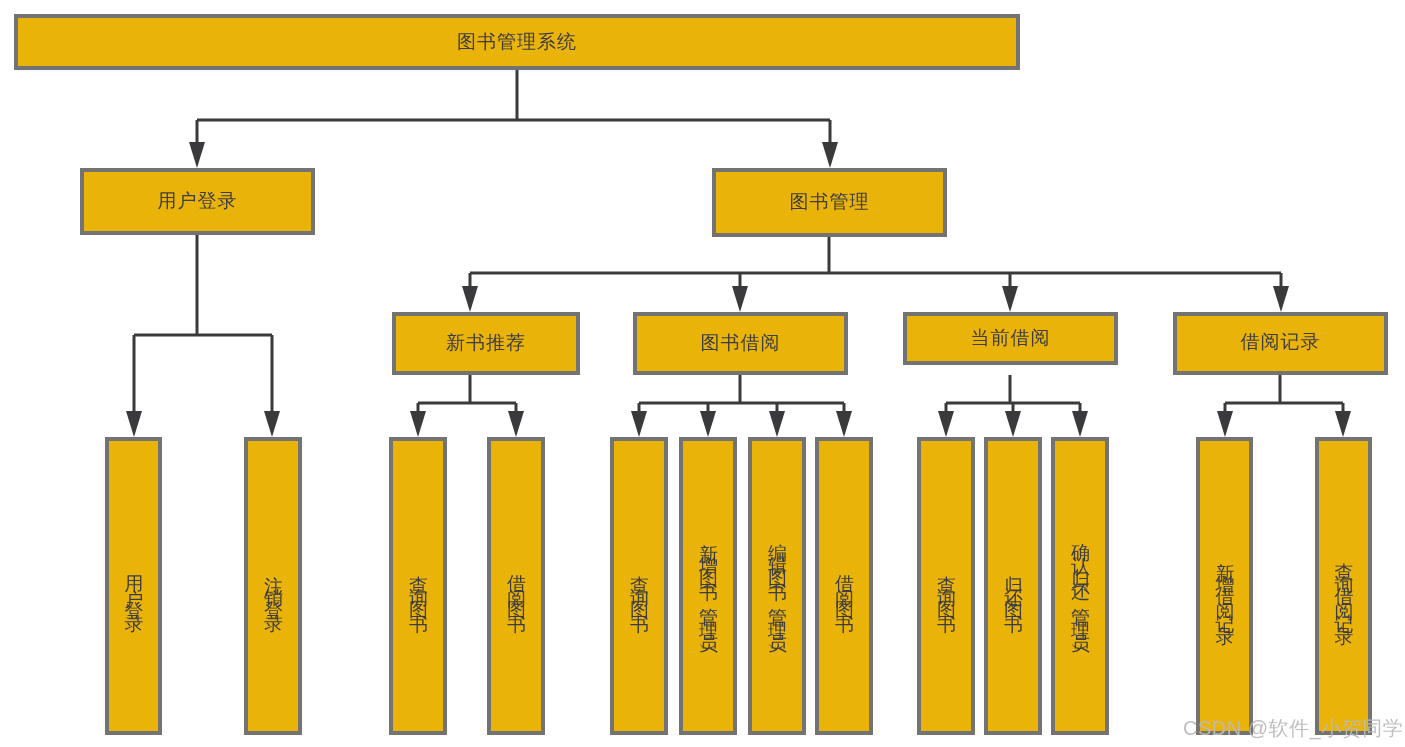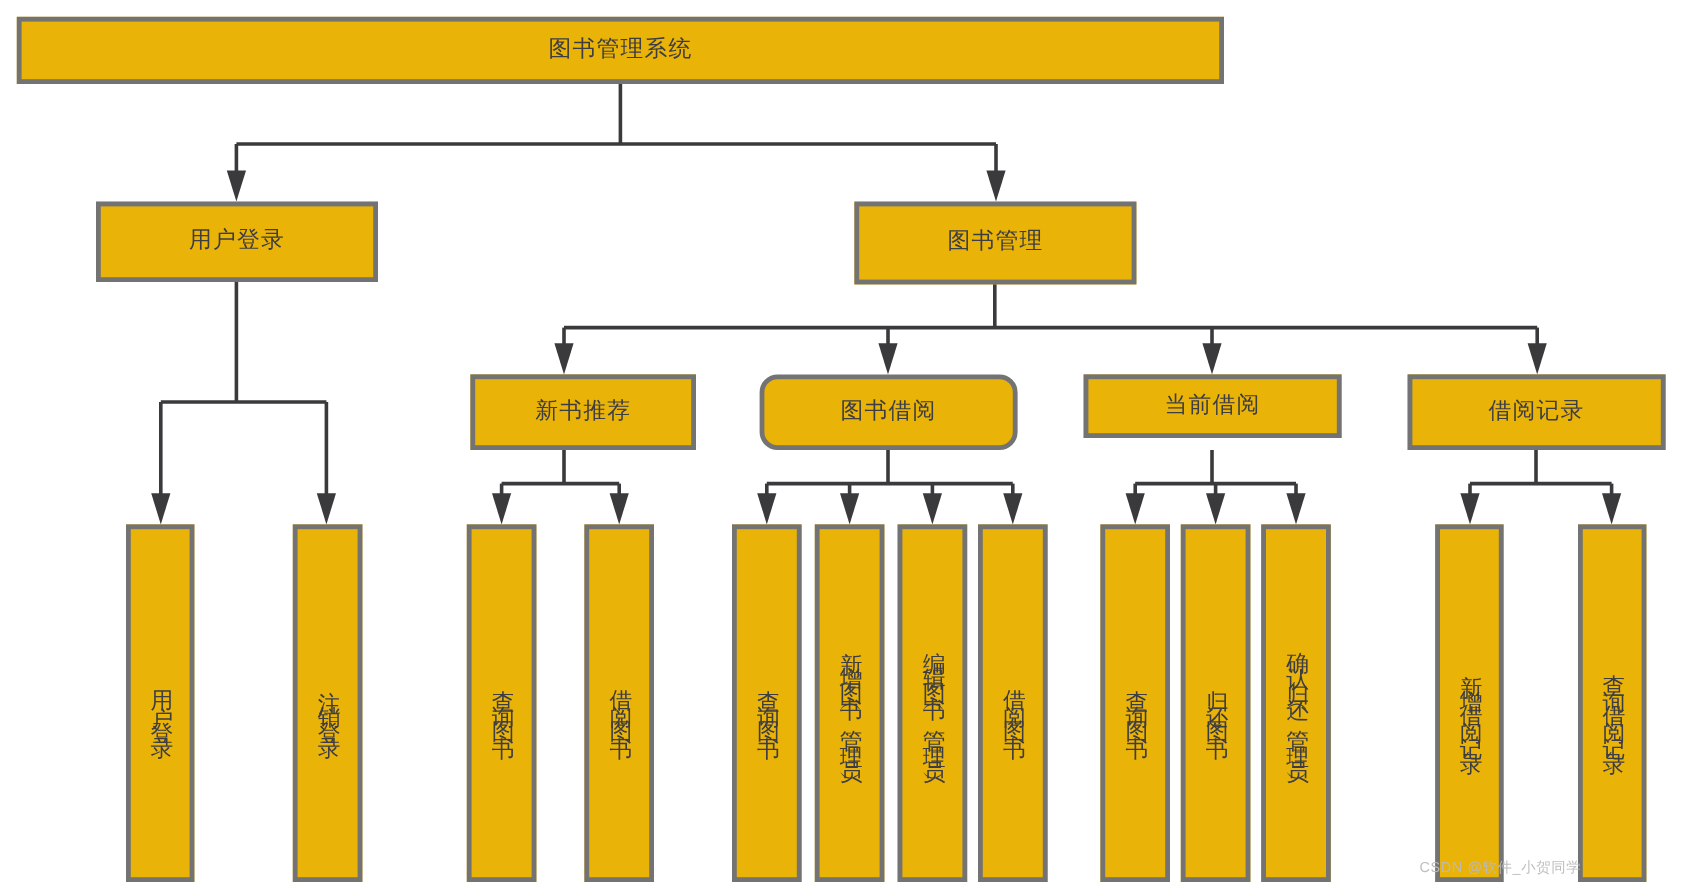--- a/index.html
+++ b/index.html
@@ -34,21 +34,21 @@
     writing-mode: vertical-rl;
     text-orientation: mixed;
     letter-spacing: 13px;
     white-space: nowrap;
   }
   #watermark {
     position: absolute;
     left: 1183px;
     top: 715px;
     width: 222px;
-    font-size: 12px;
+    font-size: 20px;
     color: rgba(186,186,186,0.95);
     letter-spacing: 0.5px;
     white-space: nowrap;
     z-index: 5;
   }
   svg line { stroke: #3a3a3c; stroke-width: 3; }
   svg polygon { fill: #3a3a3c; }
 </style>
 </head>
 <body>
@@ -138,21 +138,21 @@
   <div class="node" style="left:80px; top:168px; width:235px; height:67px;">
     <span>用户登录</span>
   </div>
   <div class="node" style="left:712px; top:168px; width:235px; height:69px;">
     <span>图书管理</span>
   </div>
 
   <div class="node" style="left:360px; top:312px; width:188px; height:63px;margin-left:32px;">
     <span>新书推荐</span>
   </div>
-  <div class="node" style="left:633px; top:312px; width:215px; height:63px;border-radius:15px;">
+  <div class="node" style="left:633px; top:312px; width:215px; height:63px;">
     <span>图书借阅</span>
   </div>
   <div class="node" style="left:903px; top:312px; width:215px; height:53px;">
     <span>当前借阅</span>
   </div>
   <div class="node" style="left:1173px; top:312px; width:215px; height:63px;font-family:Liberation Mono, monospace;">
     <span>借阅记录</span>
   </div>
 
   <div class="node v-node" style="left:105px; top:437px; width:57px; height:298px;">

